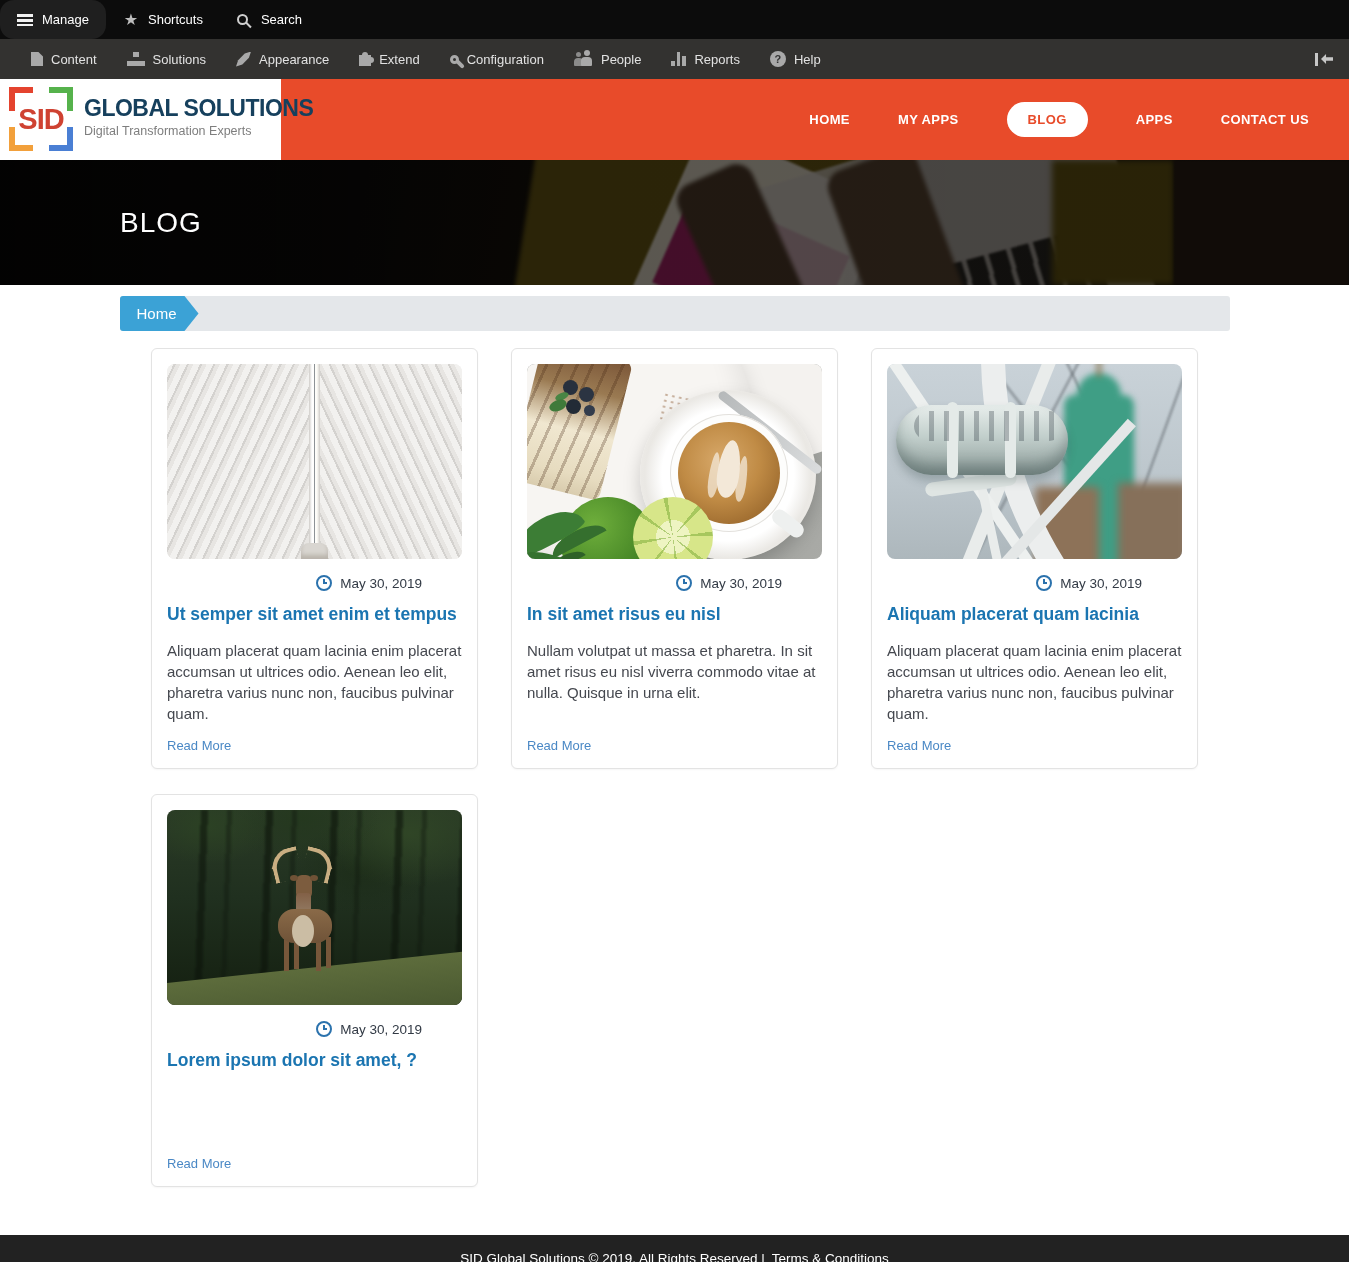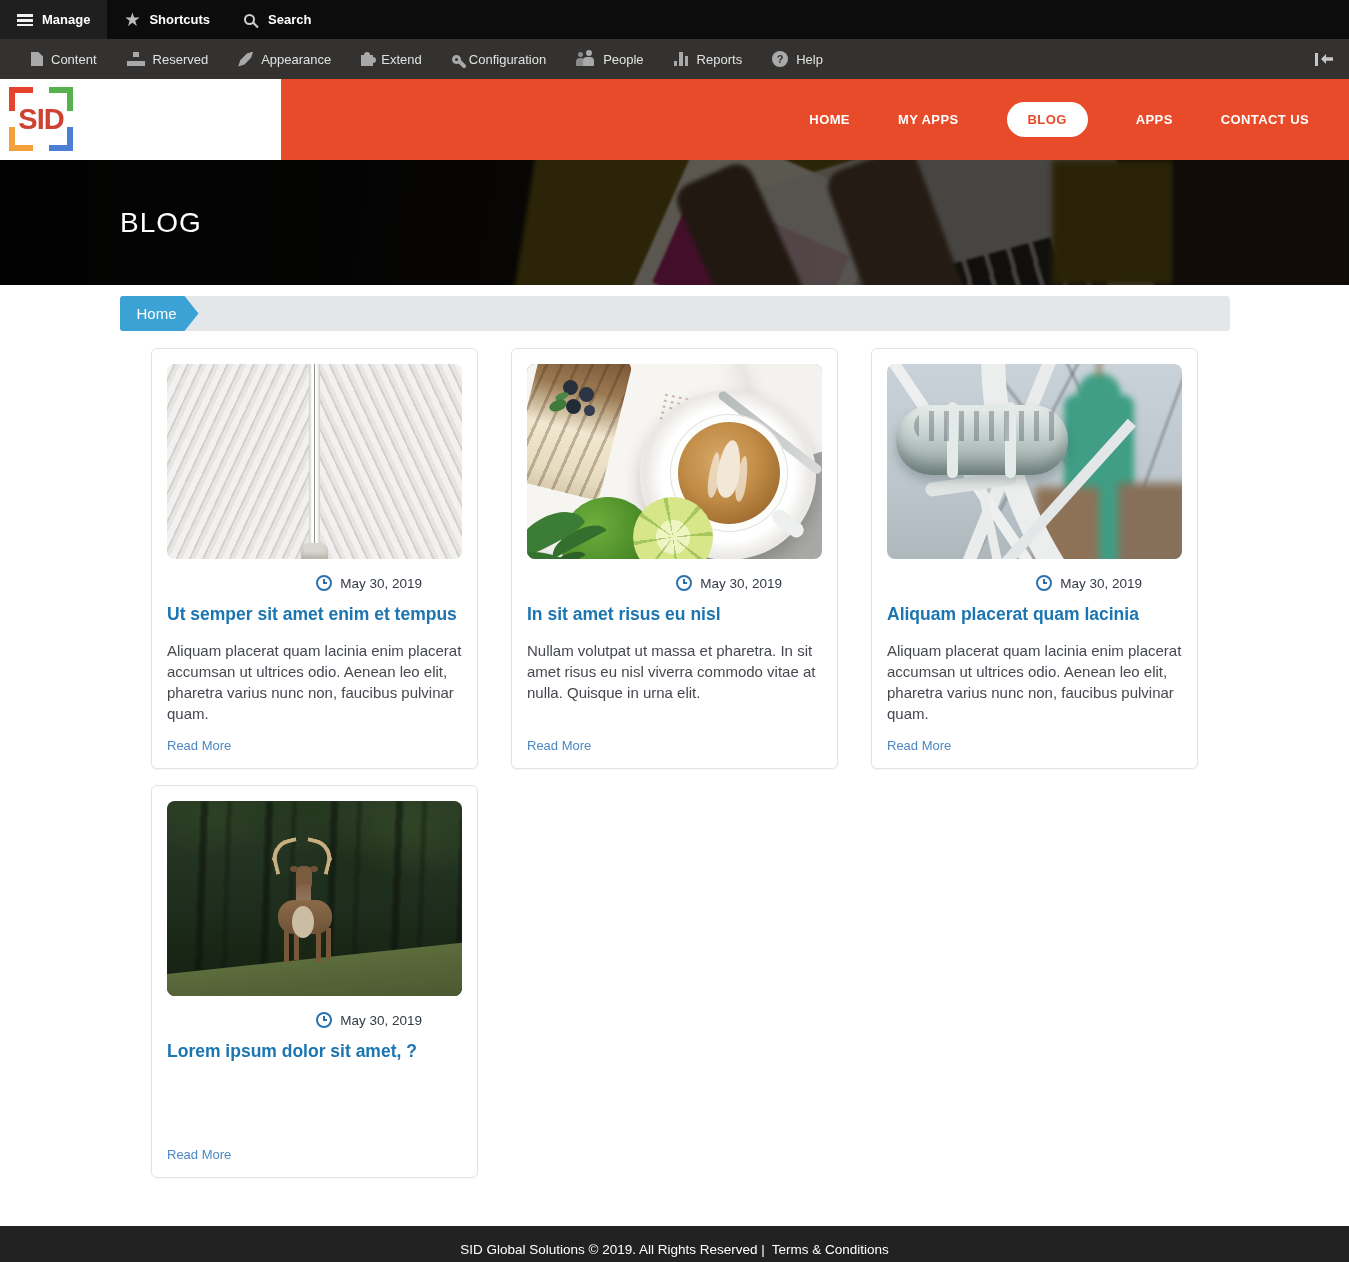--- a/index.html
+++ b/index.html
@@ -2,21 +2,21 @@
 <html><head>
 <meta charset="utf-8">
 <style>
   * { margin:0; padding:0; box-sizing:border-box; }
   html,body { width:1349px; background:#fff; font-family:"Liberation Sans", sans-serif; }
   body { height:1262px; overflow:hidden; }
 
   
   .abar1 { height:39px; background:#0c0c0c; display:flex; align-items:stretch; justify-content:space-between; }
   .abar1 .left, .abar1 .right { display:flex; align-items:stretch; }
-  .a-tab { display:flex; align-items:center; gap:9px; padding:0 17px; color:#fff; font-size:13px; font-weight:bold; cursor:pointer; }
+  .a-tab { display:flex; align-items:center; gap:9px; padding:0 17px; color:#fff; font-size:13px; font-weight:normal; cursor:pointer;border-radius:14px; }
   .a-tab.active { background:#1f1f1f; }
   .abar1 .right .a-tab { padding:0 15px; }
 
   
   .abar2 { height:40px; background:#333230; display:flex; align-items:center; justify-content:space-between; padding:0 14px 0 16px; }
   .abar2 .menu { display:flex; align-items:center; }
   .m-item { display:flex; align-items:center; gap:8px; padding:0 15px; height:40px; color:#e2e2e2; font-size:13px; cursor:pointer; }
 
   
   .ic { display:inline-block; position:relative; flex:none; }
@@ -85,21 +85,21 @@
   .ha-arm { right:0; top:0; bottom:0; width:13%; background:#261b12; filter:blur(1px); }
   .ha-yellow { right:13%; top:0; width:9%; height:100%; background:#5e4f10; filter:blur(3px); }
   .hero-shade { inset:0; background:linear-gradient(90deg, rgba(0,0,0,.80) 0%, rgba(0,0,0,.58) 30%, rgba(0,0,0,.56) 100%); }
   .hero-title { left:120px; top:0; height:125px; line-height:125px; color:#fff; font-size:28px; font-weight:400; letter-spacing:1px; z-index:3; position:absolute; }
 
   
   .crumb-bar { width:1110px; height:35px; margin:11px auto 0; background:#e4e7ea; border-radius:3px; display:flex; }
   .crumb-home { height:35px; background:#3ba2d6; color:#fff; font-size:15px; display:flex; align-items:center; padding:0 22px 0 17px; clip-path:polygon(0 0, calc(100% - 14px) 0, 100% 50%, calc(100% - 14px) 100%, 0 100%); border-radius:3px 0 0 3px; cursor:pointer; }
 
   
-  .cards { width:1047px; margin:17px auto 0; display:flex; flex-wrap:wrap; gap:16px 33px; }
+  .cards { width:1047px; margin:17px auto 0; display:flex; flex-wrap:wrap; gap:25px 33px; }
   .card { width:327px; min-height:393px; background:#fff; border:1px solid #e3e3e3; border-radius:6px; box-shadow:0 1px 2px rgba(0,0,0,.04); padding:15px; display:flex; flex-direction:column; }
   .card .img { position:relative; width:100%; height:195px; border-radius:8px; overflow:hidden; flex:none; }
   .card .img span, .card .img div { position:absolute; }
   .date-row { display:flex; align-items:center; justify-content:flex-end; gap:8px; padding:16px 40px 0 0; color:#323a45; font-size:13.5px; }
   .ic-clock { width:16px; height:16px; border:2px solid #2b72ad; border-radius:50%; flex:none; }
   .ic-clock::before { content:""; position:absolute; left:5px; top:2px; width:2px; height:5px; background:#2b72ad; }
   .ic-clock::after { content:""; position:absolute; left:5px; top:5px; width:4px; height:2px; background:#2b72ad; }
   .post-title { margin-top:13px; color:#1b75b1; font-size:17.5px; font-weight:bold; cursor:pointer; }
   .post-excerpt { margin-top:15px; color:#45484f; font-size:15px; line-height:21px; }
   .read-more { margin-top:auto; padding-top:14px; color:#4a88c5; font-size:13px; cursor:pointer; }
@@ -203,21 +203,21 @@
 </div>
 
 <div class="abar2">
   <div class="menu">
     <div class="m-item">
       <span class="ic ic-file"></span>
       <span>Content</span>
     </div>
     <div class="m-item">
       <span class="ic ic-sitemap"></span>
-      <span>Reserved</span>
+      <span>Solutions</span>
     </div>
     <div class="m-item">
       <span class="ic ic-brush"></span>
       <span>Appearance</span>
     </div>
     <div class="m-item">
       <span class="ic ic-puzzle"></span>
       <span>Extend</span>
     </div>
     <div class="m-item">
@@ -252,20 +252,24 @@
 
 <div class="site-header">
   <div class="logo-box">
     <span class="lg-frame">
       <i class="lg-tl"></i>
         <i class="lg-tr"></i>
         <i class="lg-bl"></i>
         <i class="lg-br"></i>
     </span>
     <span class="lg-acr">SID</span>
+    <span class="lg-text">
+      <div class="lg-name">GLOBAL SOLUTIONS</div>
+      <div class="lg-tag">Digital Transformation Experts</div>
+    </span>
   </div>
   <div class="site-nav">
     <span class="nav-item">HOME</span>
     <span class="nav-item">MY APPS</span>
     <span class="nav-item active">BLOG</span>
     <span class="nav-item">APPS</span>
     <span class="nav-item">CONTACT US</span>
   </div>
 </div>
 

